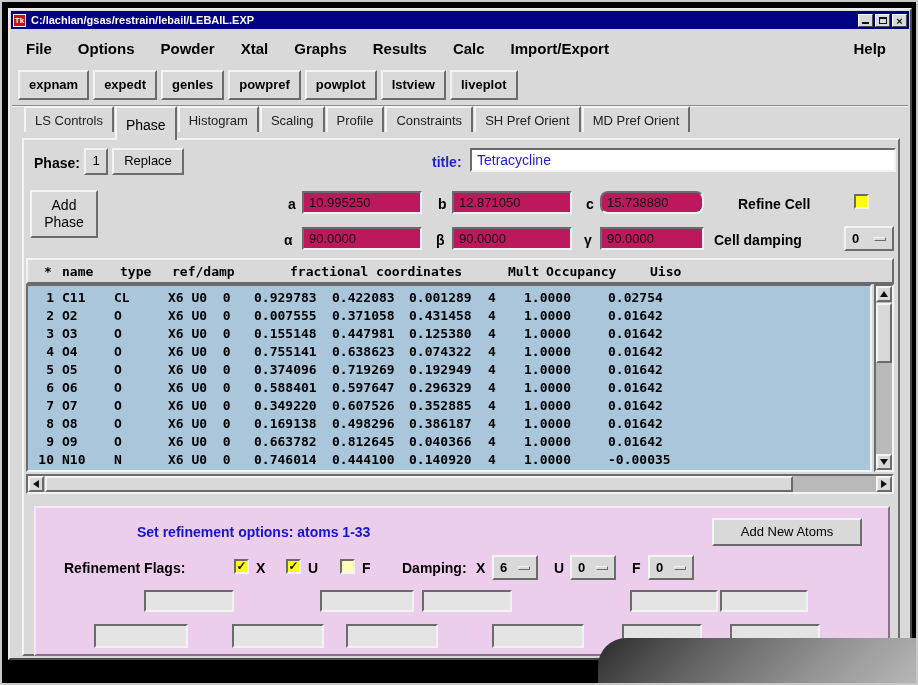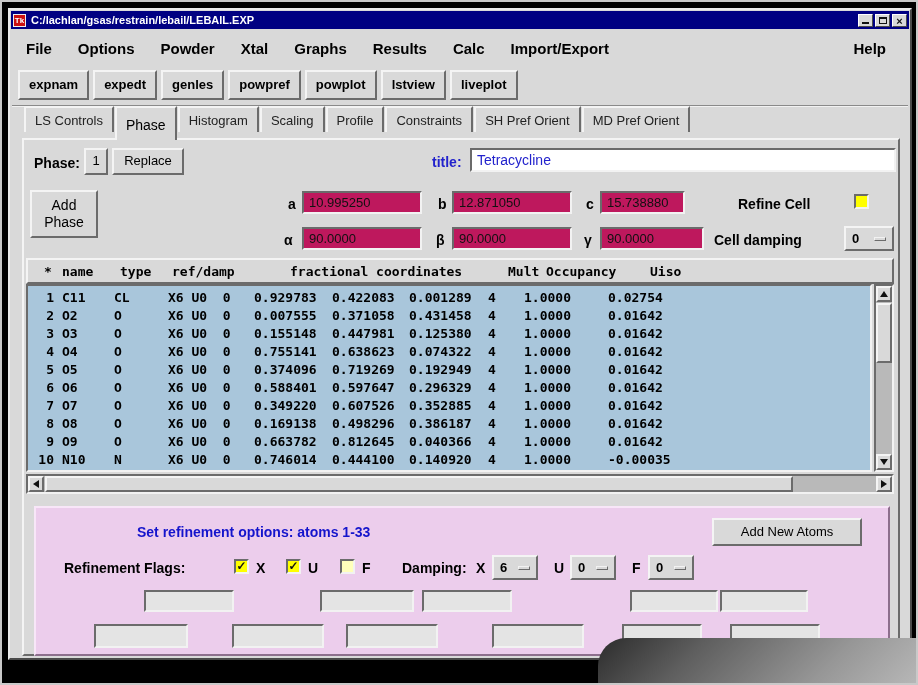--- a/index.html
+++ b/index.html
@@ -180,21 +180,21 @@
       <div class="btn" style="left:6px;top:50px;width:68px;height:48px;font-size:14px;">
         <span>Add</span>
         <span>Phase</span>
       </div>
 
       <div class="lbl" style="left:264px;top:56px;">a</div>
       <div class="entry" style="left:278px;top:51px;width:120px;height:23px;">10.995250</div>
       <div class="lbl" style="left:414px;top:56px;">b</div>
       <div class="entry" style="left:428px;top:51px;width:120px;height:23px;">12.871050</div>
       <div class="lbl" style="left:562px;top:56px;">c</div>
-      <div class="entry" style="left:576px;top:51px;width:85px;height:23px;">15.738880</div>
+      <div class="entry" style="left:576px;top:51px;width:104px;height:23px;border-radius:8px;">15.738880</div>
       <div class="lbl" style="left:714px;top:56px;">Refine Cell</div>
       <div class="cb checked" style="left:830px;top:54px;"></div>
 
       <div class="lbl" style="left:260px;top:92px;">α</div>
       <div class="entry" style="left:278px;top:87px;width:120px;height:23px;">90.0000</div>
       <div class="lbl" style="left:412px;top:92px;">β</div>
       <div class="entry" style="left:428px;top:87px;width:120px;height:23px;">90.0000</div>
       <div class="lbl" style="left:560px;top:92px;">γ</div>
       <div class="entry" style="left:576px;top:87px;width:104px;height:23px;">90.0000</div>
       <div class="lbl" style="left:690px;top:92px;">Cell damping</div>

